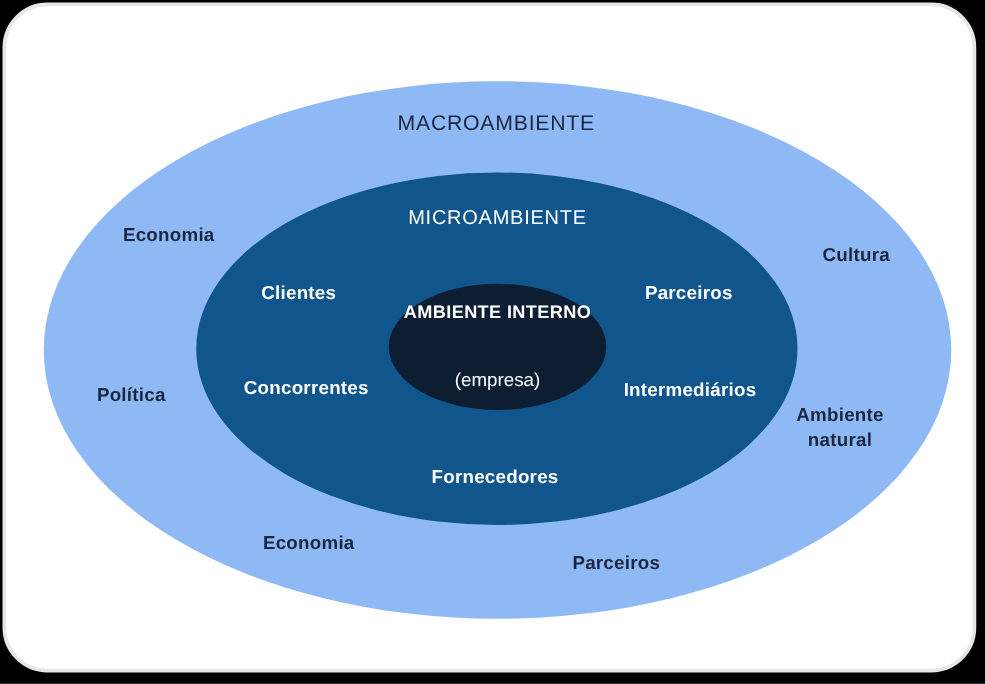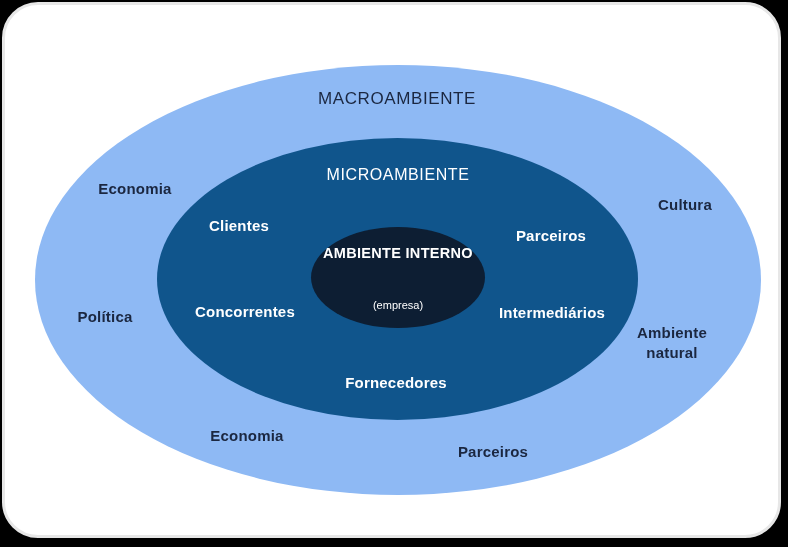--- a/index.html
+++ b/index.html
@@ -63,32 +63,32 @@
   .title-macro{left:392px;top:94px;font-size:17px;color:var(--dark-text);}
   .title-micro{left:393px;top:170px;font-size:16px;color:var(--light-text);}
   .lbl-wrap{
     white-space:normal;text-align:center;line-height:1.35;width:96px;
   }
   .interno-title{
     color:var(--light-text);font-weight:800;font-size:14.5px;letter-spacing:0.3px;
     text-align:center;
   }
   .interno-sub{
-    color:var(--light-text);font-weight:500;font-size:11px;margin-top:2px;
+    color:var(--light-text);font-weight:500;font-size:15px;margin-top:2px;
     text-align:right;
   }
   
   .pos-economia{left:130px;top:183px;}
   .pos-cultura{left:680px;top:199px;}
   .pos-politica{left:100px;top:311px;}
   .pos-ambiente-natural{left:667px;top:338px;}
   .pos-sociedade{left:242px;top:430px;}
   .pos-tecnologia{left:488px;top:446px;}
   
-  .pos-clientes{left:234px;top:220px;}
+  .pos-clientes{left:234px;top:230px;}
   .pos-parceiros{left:546px;top:230px;}
   .pos-concorrentes{left:240px;top:306px;}
   .pos-intermediarios{left:547px;top:307px;}
   .pos-fornecedores{left:391px;top:377px;}
 </style>
 </head>
 <body>
 
 <div class="card">
 

